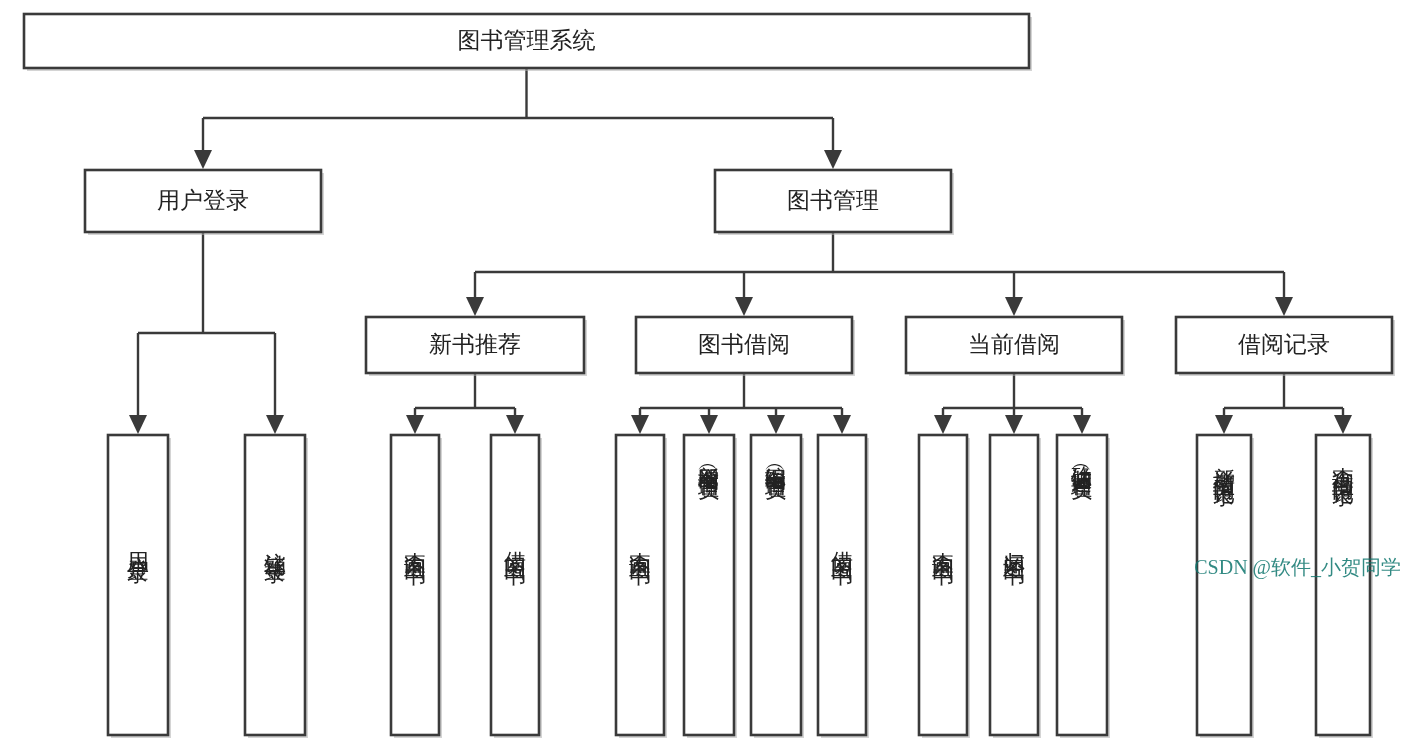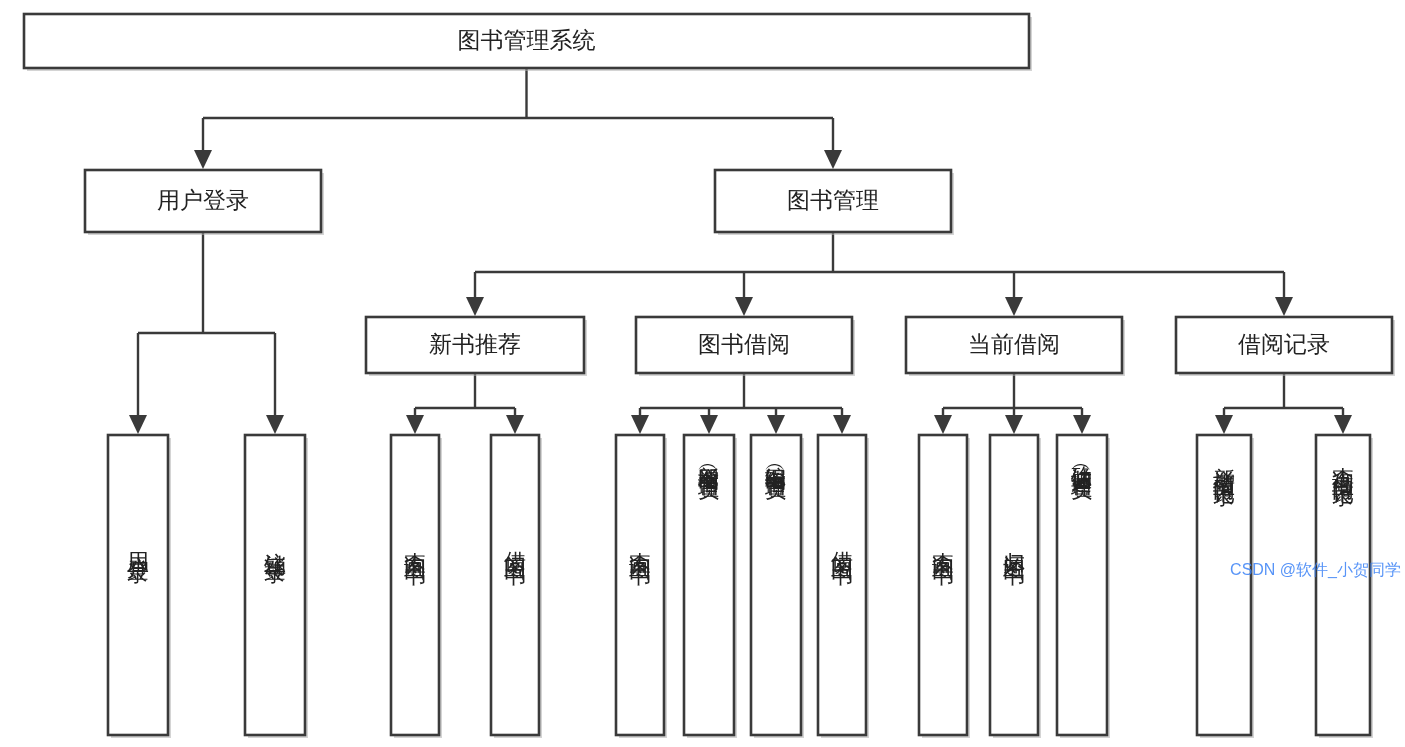--- a/index.html
+++ b/index.html
@@ -63,23 +63,23 @@
     font-size: 22px;
     line-height: 1.0;
     letter-spacing: 4px;
     color: #222222;
     white-space: nowrap;
   }
   .watermark {
     position: absolute;
     right: 8px;
     bottom: 6px;
-    font-family: Liberation Sans, sans-serif;
-    font-size: 16px;
-    color: #3b82f6;
+    font-family: Liberation Serif, serif;
+    font-size: 20px;
+    color: #0f766e;
     white-space: nowrap;
     opacity: 0.85;
   }
 </style>
 </head>
 <body>
 
 <div id="diagram-root">
 
   <svg id="diagram-svg" width="1405" height="747" viewBox="0 0 1405 747">

